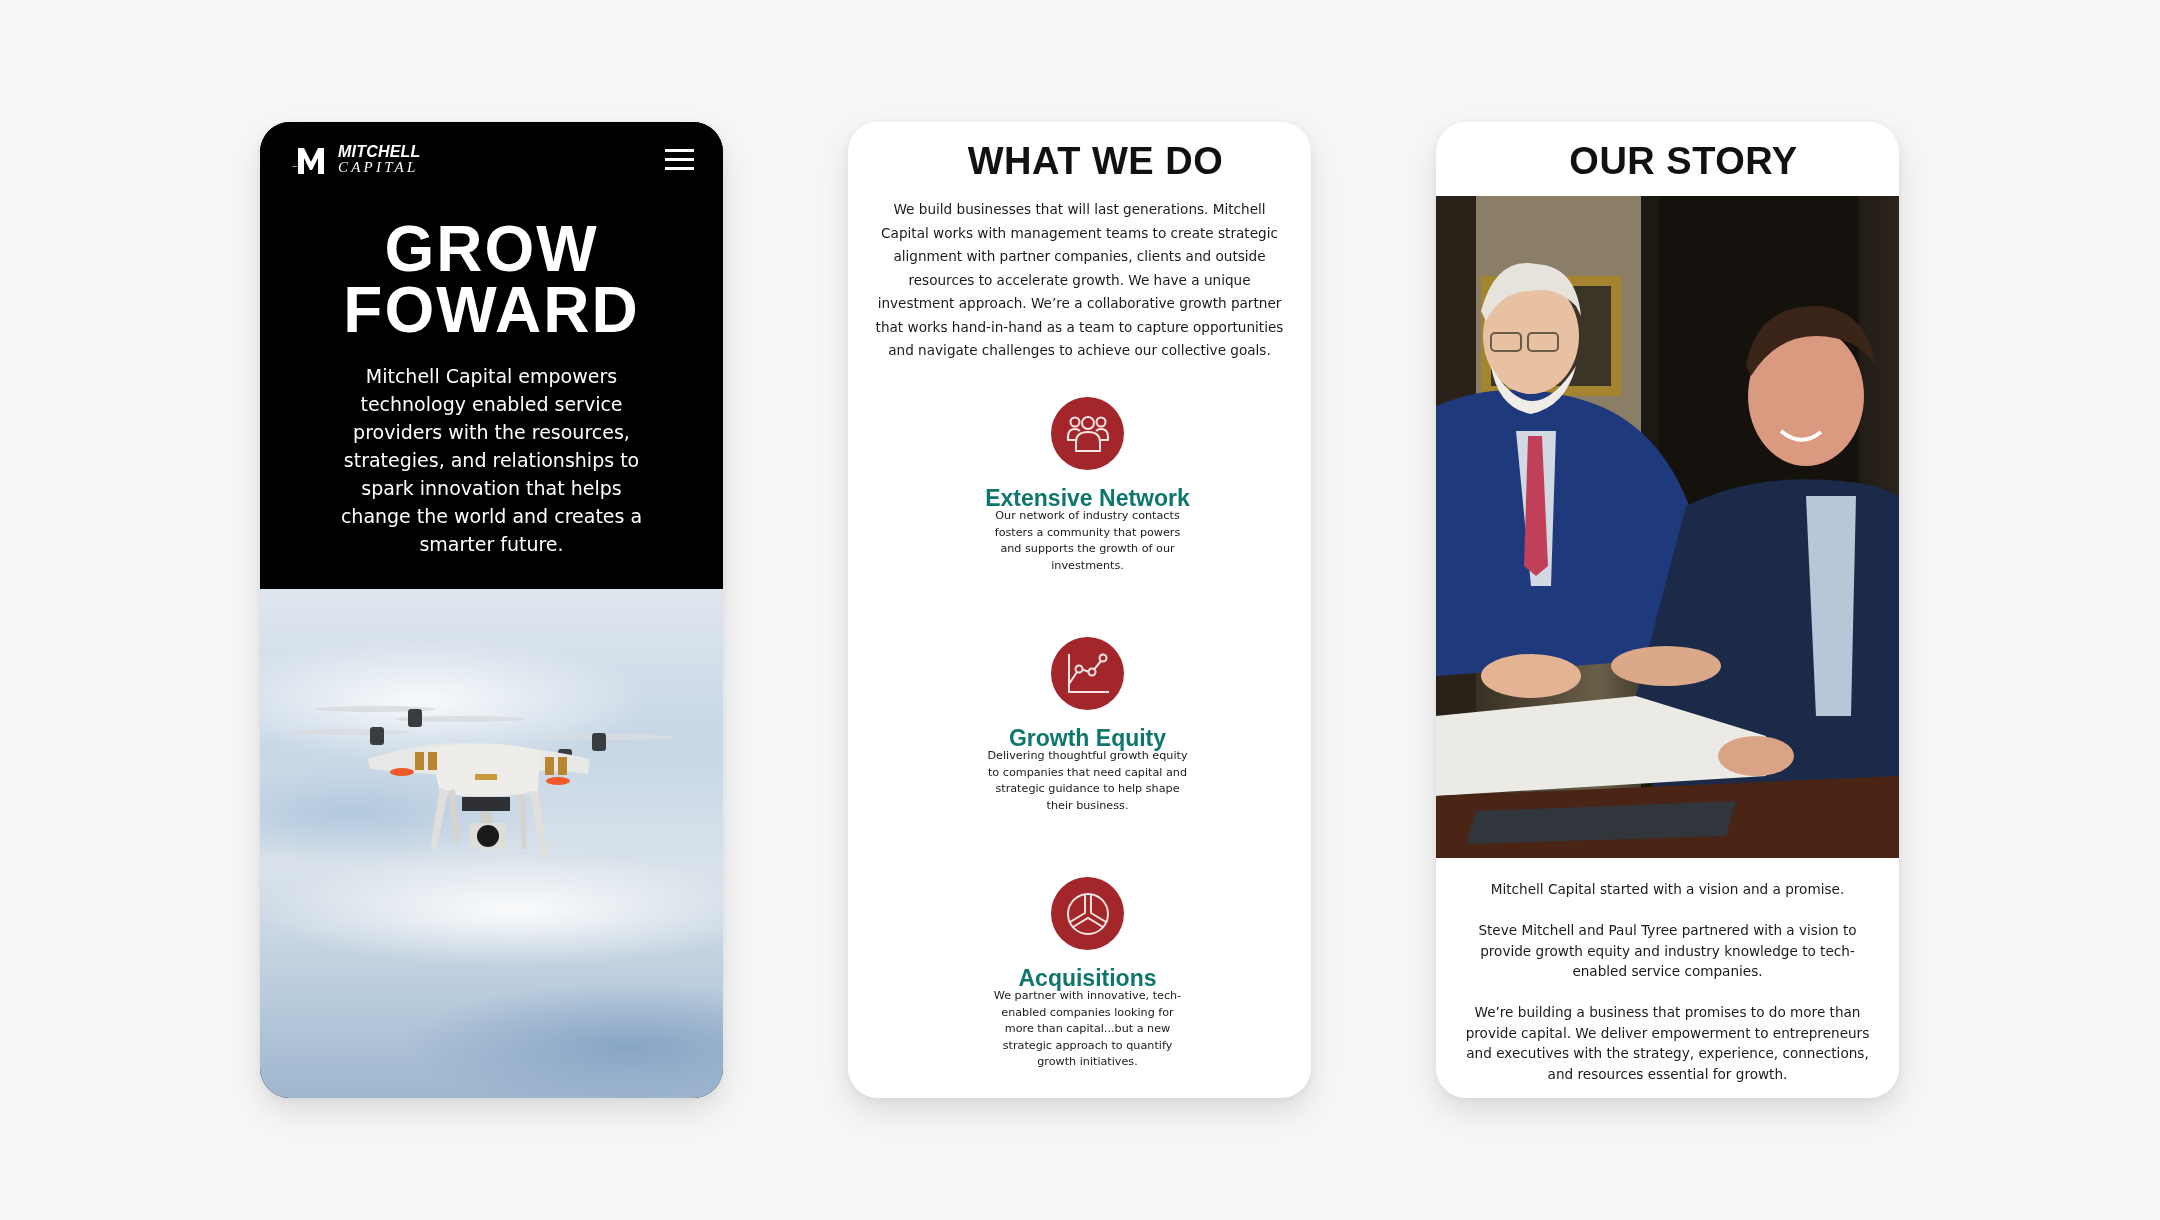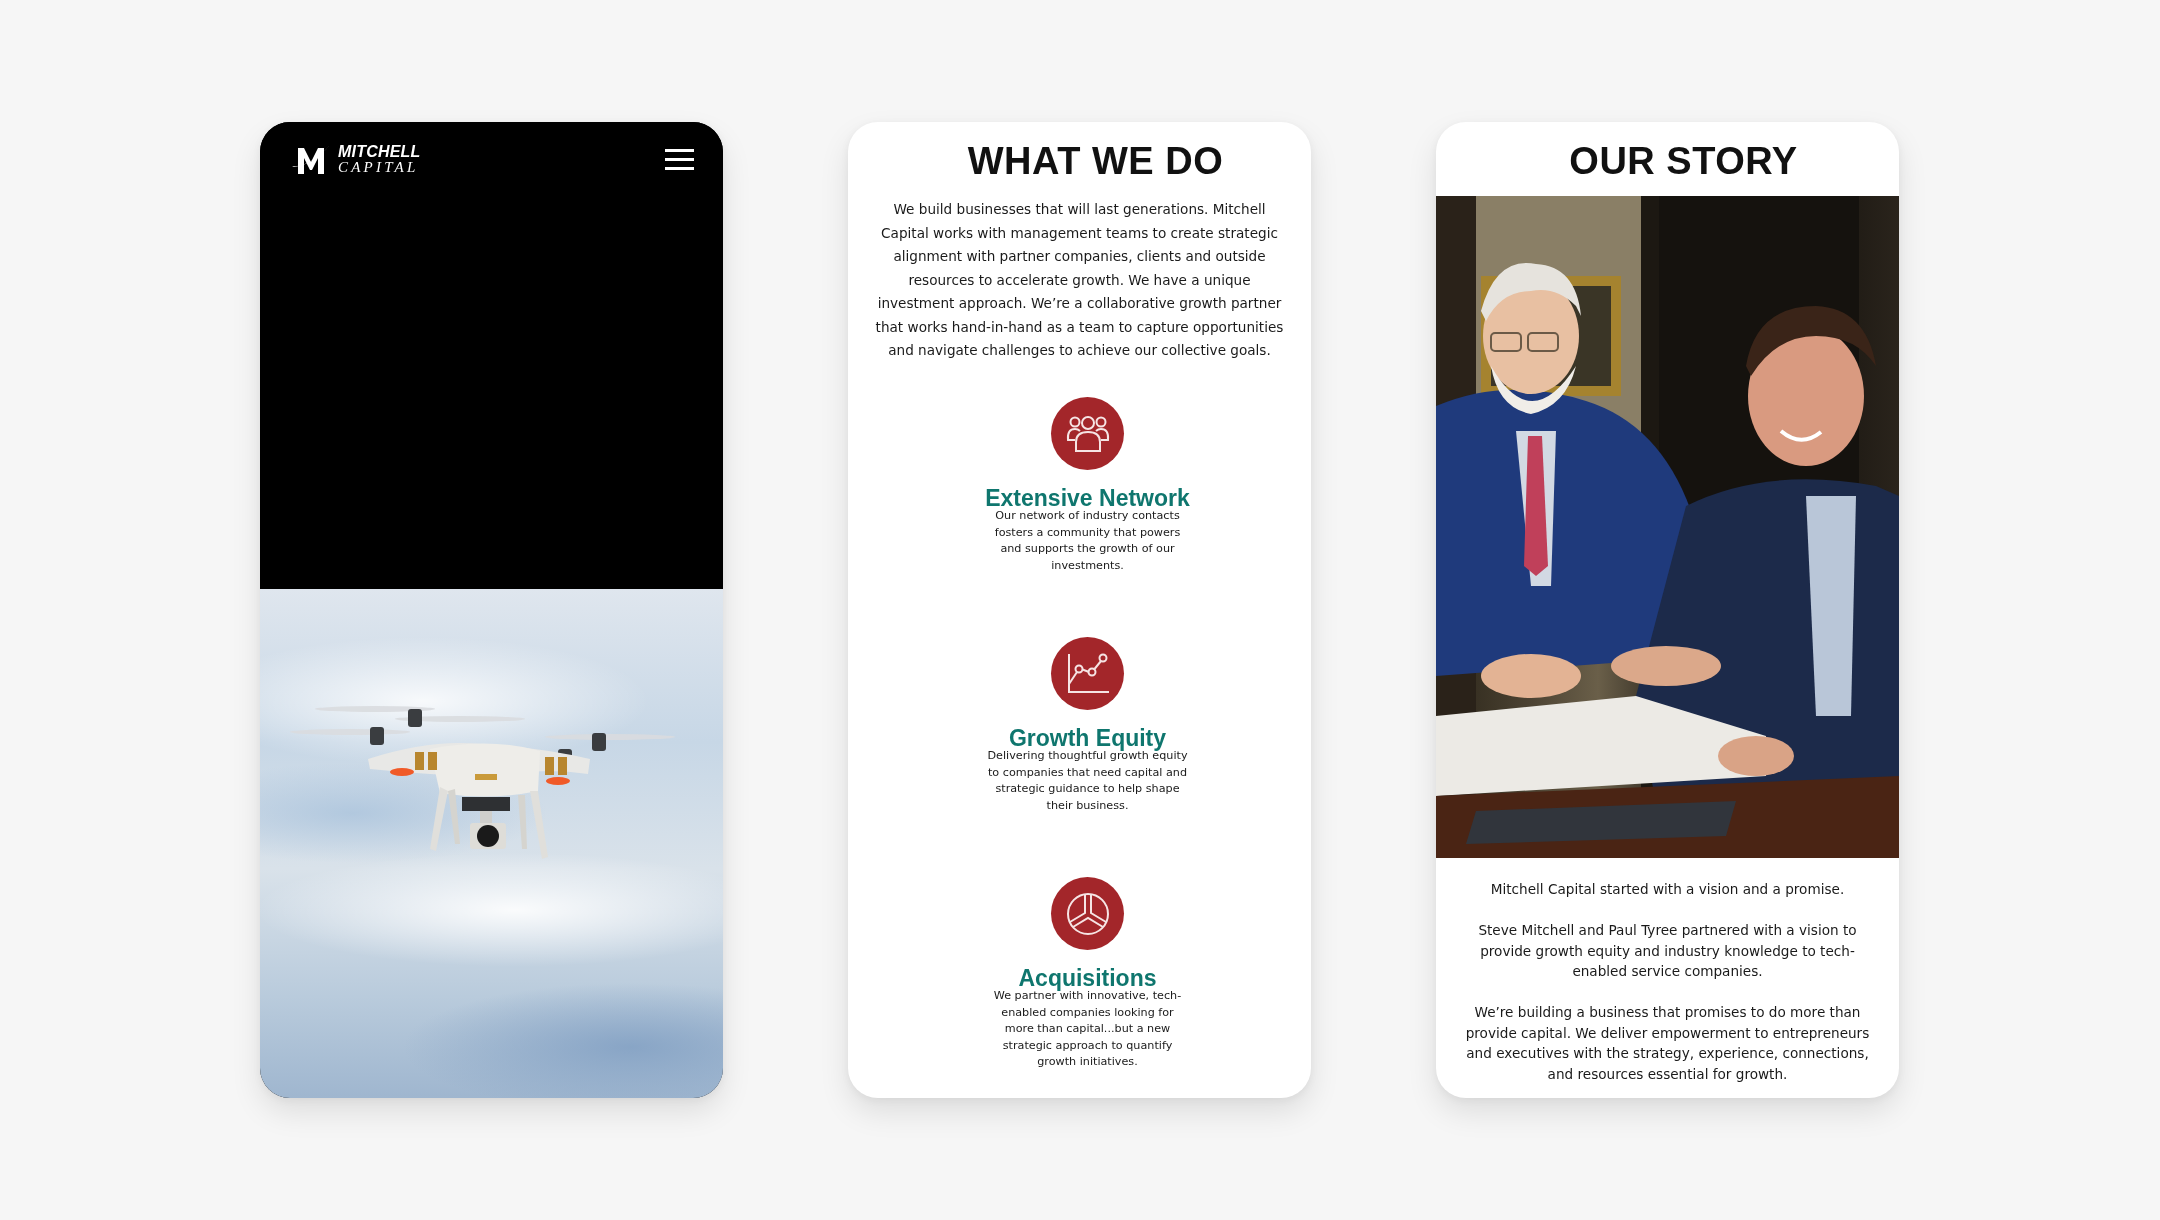--- a/index.html
+++ b/index.html
@@ -99,20 +99,25 @@
       <div class="logo-text">
         <span class="logo-word1">MITCHELL</span>
         <span class="logo-word2">CAPITAL</span>
       </div>
     </div>
     <div class="hamburger">
       <span></span>
         <span></span>
         <span></span>
     </div>
+    <h1 class="hero-title">
+      <span>GROW</span>
+      <span>FOWARD</span>
+    </h1>
+    <p class="hero-desc">Mitchell Capital empowers technology enabled service providers with the resources, strategies, and relationships to spark innovation that helps change the world and creates a smarter future.</p>
   </div>
   <div class="hero-img">
     <svg class="drone" width="400" height="200" viewBox="0 0 400 200">
 
       <ellipse cx="85" cy="10" rx="60" ry="3" fill="#d9dcdf" opacity="0.9"></ellipse>
       <ellipse cx="170" cy="20" rx="65" ry="3" fill="#d9dcdf" opacity="0.9"></ellipse>
       <ellipse cx="60" cy="33" rx="60" ry="3" fill="#d9dcdf" opacity="0.9"></ellipse>
       <ellipse cx="320" cy="38" rx="65" ry="3" fill="#d9dcdf" opacity="0.9"></ellipse>
 
       <rect x="118" y="10" width="14" height="18" rx="3" fill="#3a3d40"></rect>

